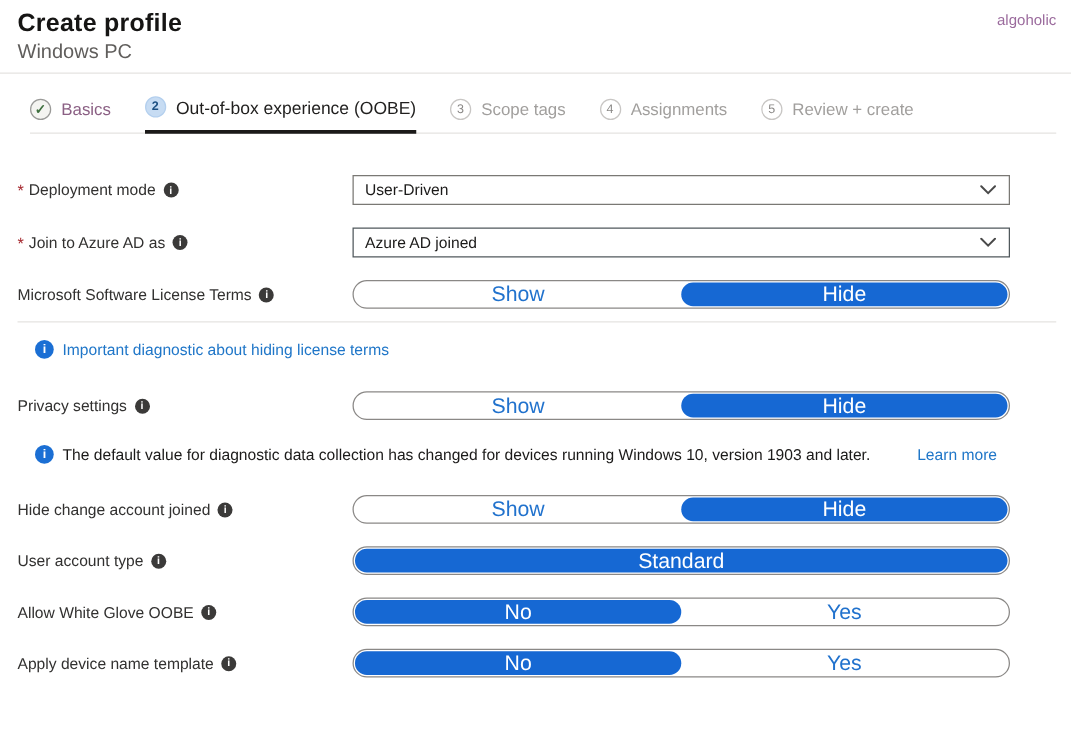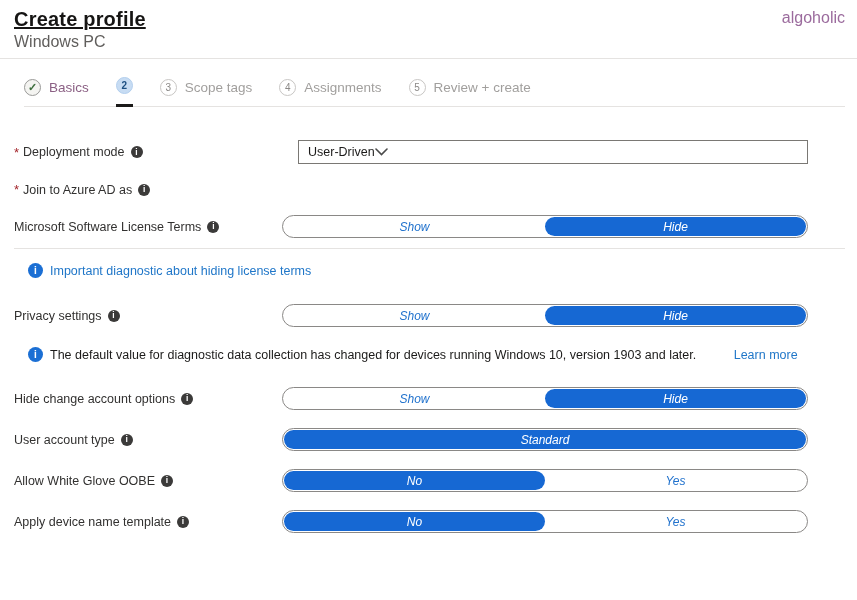--- a/index.html
+++ b/index.html
@@ -7,23 +7,23 @@
   .page {
     position:relative;
     width:857px; height:600px;
     background:#ffffff;
     font-family:"Liberation Sans", sans-serif;
     color:#1b1a19;
     overflow:hidden;
   }
   
   .header { padding:8px 14px 0 14px; }
-  .title { font-size:20px; font-weight:bold; color:#161514; letter-spacing:.2px;text-decoration:underline; }
+  .title { font-size:20px; font-weight:bold; color:#161514; letter-spacing:.2px; }
   .subtitle { font-size:16px; color:#605e5c; margin-top:2px; }
-  .watermark { position:absolute; top:9px; right:12px; font-size:16px; color:#9b6b9d; }
+  .watermark { position:absolute; top:9px; right:12px; font-size:12px; color:#9b6b9d; }
   .header-divider { border-bottom:1px solid #e5e3e1; margin-top:7px; }
 
   
   .tabs {
     display:flex; align-items:flex-end; gap:27px;
     margin:18px 12px 0 24px;
     border-bottom:1px solid #e5e3e1;
   }
   .tab { display:flex; align-items:center; gap:8px; padding-bottom:10px; font-size:13.5px; cursor:default; }
   .tab.active { border-bottom:3px solid #1b1a19; margin-bottom:-1px; color:#201f1e; font-size:14px; }
@@ -50,33 +50,33 @@
     width:12px; height:12px; border-radius:50%;
     background:#3b3a39; color:#fff;
     font-size:8.5px; font-weight:bold; font-style:normal;
     display:inline-flex; align-items:center; justify-content:center; flex:none;
     line-height:1;
   }
   .control-col { width:526px; flex:none; }
 
   .dropdown {
     height:24px; border:1px solid #7a7874; background:#fff;
-    display:flex; align-items:center; 
-    padding:0 10px 0 9px; font-size:12.5px; color:#1b1a19; cursor:pointer;margin-left:16px;
+    display:flex; align-items:center; justify-content:space-between;
+    padding:0 10px 0 9px; font-size:12.5px; color:#1b1a19; cursor:pointer;
   }
   .dropdown.focused { border:1.5px solid #50585c; }
   .chevron svg { display:block; }
 
   .toggle {
     height:23px; border:1px solid #8a8886; border-radius:13px;
     display:flex; padding:1px; background:#fff; cursor:pointer;
   }
   .toggle .opt {
-    flex:1; border-radius:11px; font-size:12px; color:#2172cd;
-    display:flex; align-items:center; justify-content:center;font-style:italic;
+    flex:1; border-radius:11px; font-size:17px; color:#2172cd;
+    display:flex; align-items:center; justify-content:center;
   }
   .toggle .opt.selected { background:#1668d3; color:#ffffff; }
 
   .full-divider { border-bottom:1px solid #e5e3e1; margin:10px 12px 0 0; }
 
   .notice-link {
     display:flex; align-items:center; gap:7px;
     margin:14px 0 26px 14px; font-size:12.5px; color:#1f76c8; cursor:pointer;
   }
   .notice-text {
@@ -106,20 +106,21 @@
   <div class="watermark">algoholic</div>
   <div class="header-divider"></div>
 
   <div class="tabs">
     <div class="tab complete">
       <span class="step-circle">✓</span>
       <span>Basics</span>
     </div>
     <div class="tab active">
       <span class="step-circle">2</span>
+      <span>Out-of-box experience (OOBE)</span>
     </div>
     <div class="tab upcoming">
       <span class="step-circle">3</span>
       <span>Scope tags</span>
     </div>
     <div class="tab upcoming">
       <span class="step-circle">4</span>
       <span>Assignments</span>
     </div>
     <div class="tab upcoming">
@@ -148,20 +149,30 @@
         </div>
       </div>
     </div>
 
     <div class="row">
       <div class="label-col">
         <span class="req">*</span>
         <span>Join to Azure AD as</span>
         <span class="info-dot">i</span>
       </div>
+      <div class="control-col">
+        <div class="dropdown focused">
+          <span>Azure AD joined</span>
+          <span class="chevron">
+            <svg width="13" height="8" viewBox="0 0 13 8">
+                <path d="M1 1 L6.5 6.5 L12 1" stroke="#4a4a4a" stroke-width="1.6" fill="none" stroke-linecap="round"></path>
+              </svg>
+          </span>
+        </div>
+      </div>
     </div>
 
     <div class="row" style="margin-bottom:4px;">
       <div class="label-col">
         <span>Microsoft Software License Terms</span>
         <span class="info-dot">i</span>
       </div>
       <div class="control-col">
         <div class="toggle">
           <div class="opt">Show</div>
@@ -193,21 +204,21 @@
     <div class="notice-text">
       <span class="info-blue">i</span>
       <span class="notice-body">
         <span>The default value for diagnostic data collection has changed for devices running Windows 10, version 1903 and later.</span>
         <span class="link nobreak">Learn more</span>
       </span>
     </div>
 
     <div class="row">
       <div class="label-col">
-        <span>Hide change account options</span>
+        <span>Hide change account joined</span>
         <span class="info-dot">i</span>
       </div>
       <div class="control-col">
         <div class="toggle">
           <div class="opt">Show</div>
           <div class="opt selected">Hide</div>
         </div>
       </div>
     </div>
 

